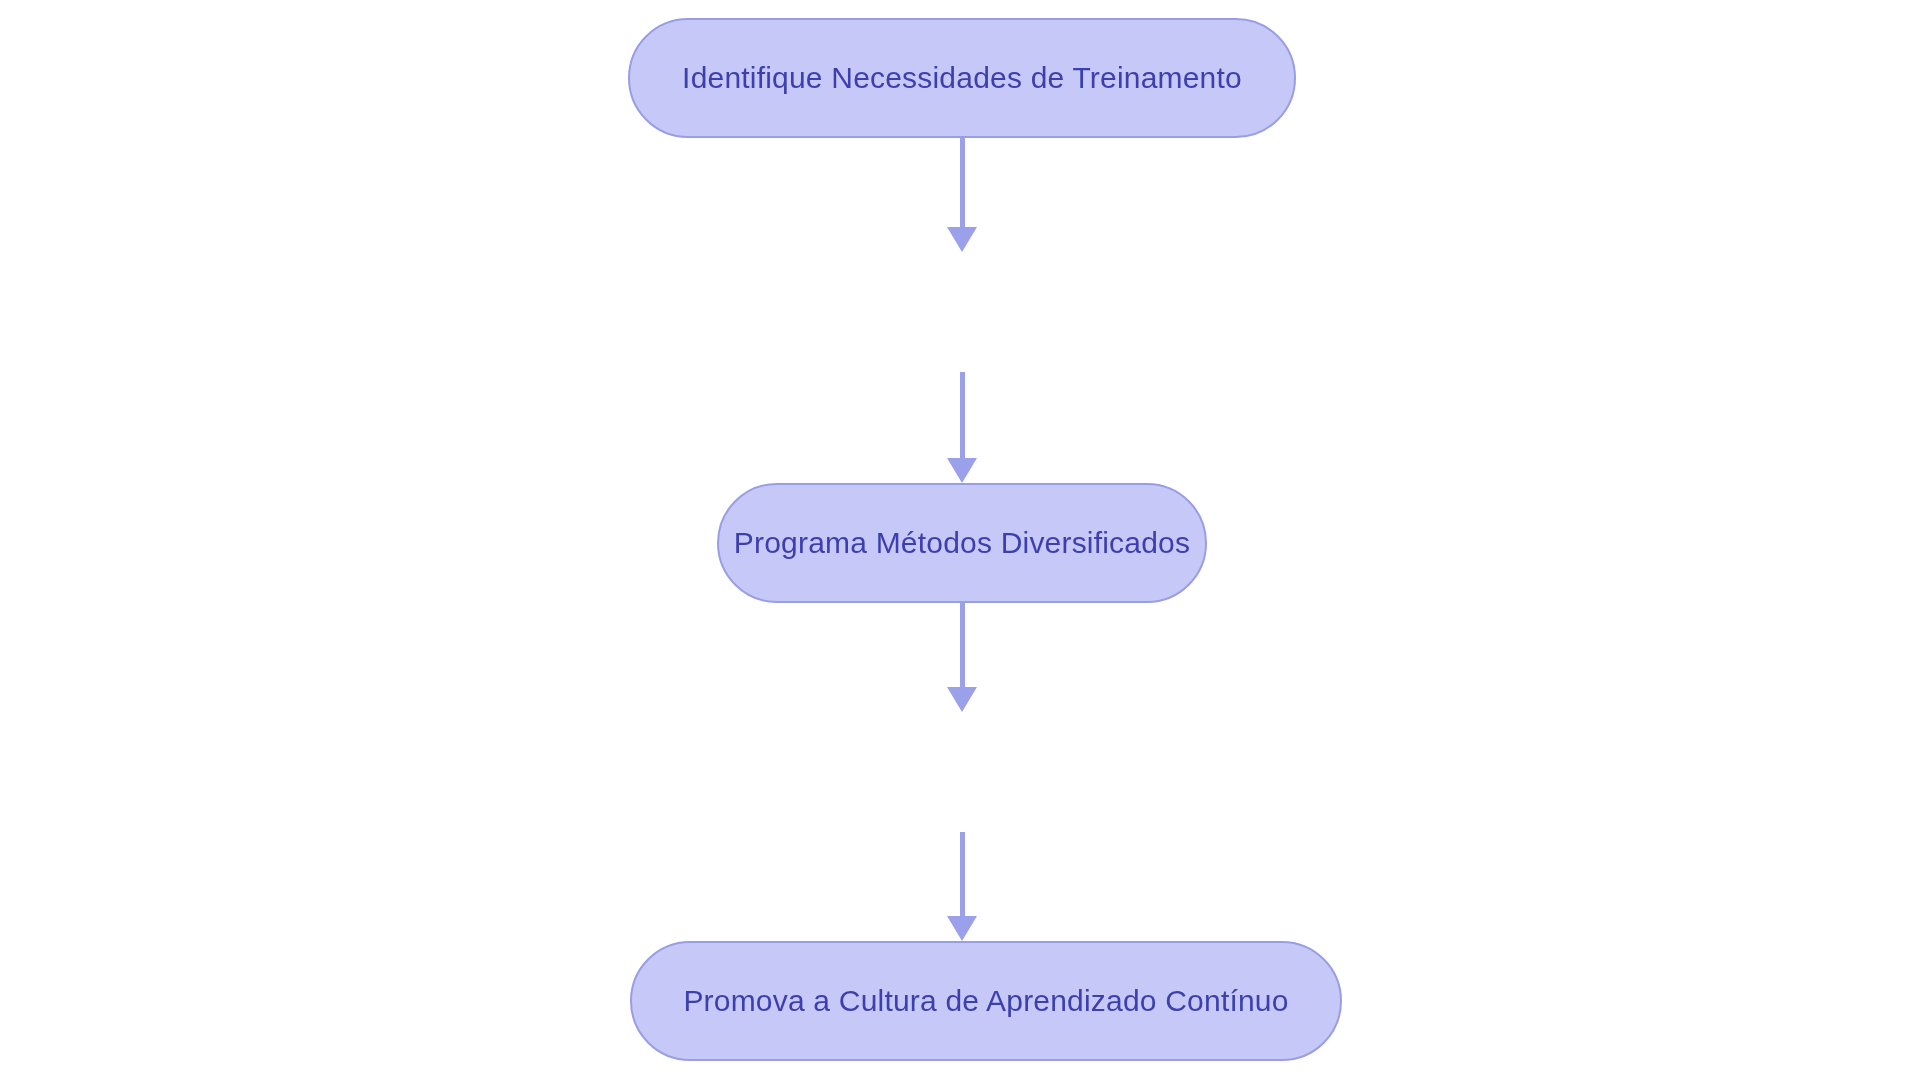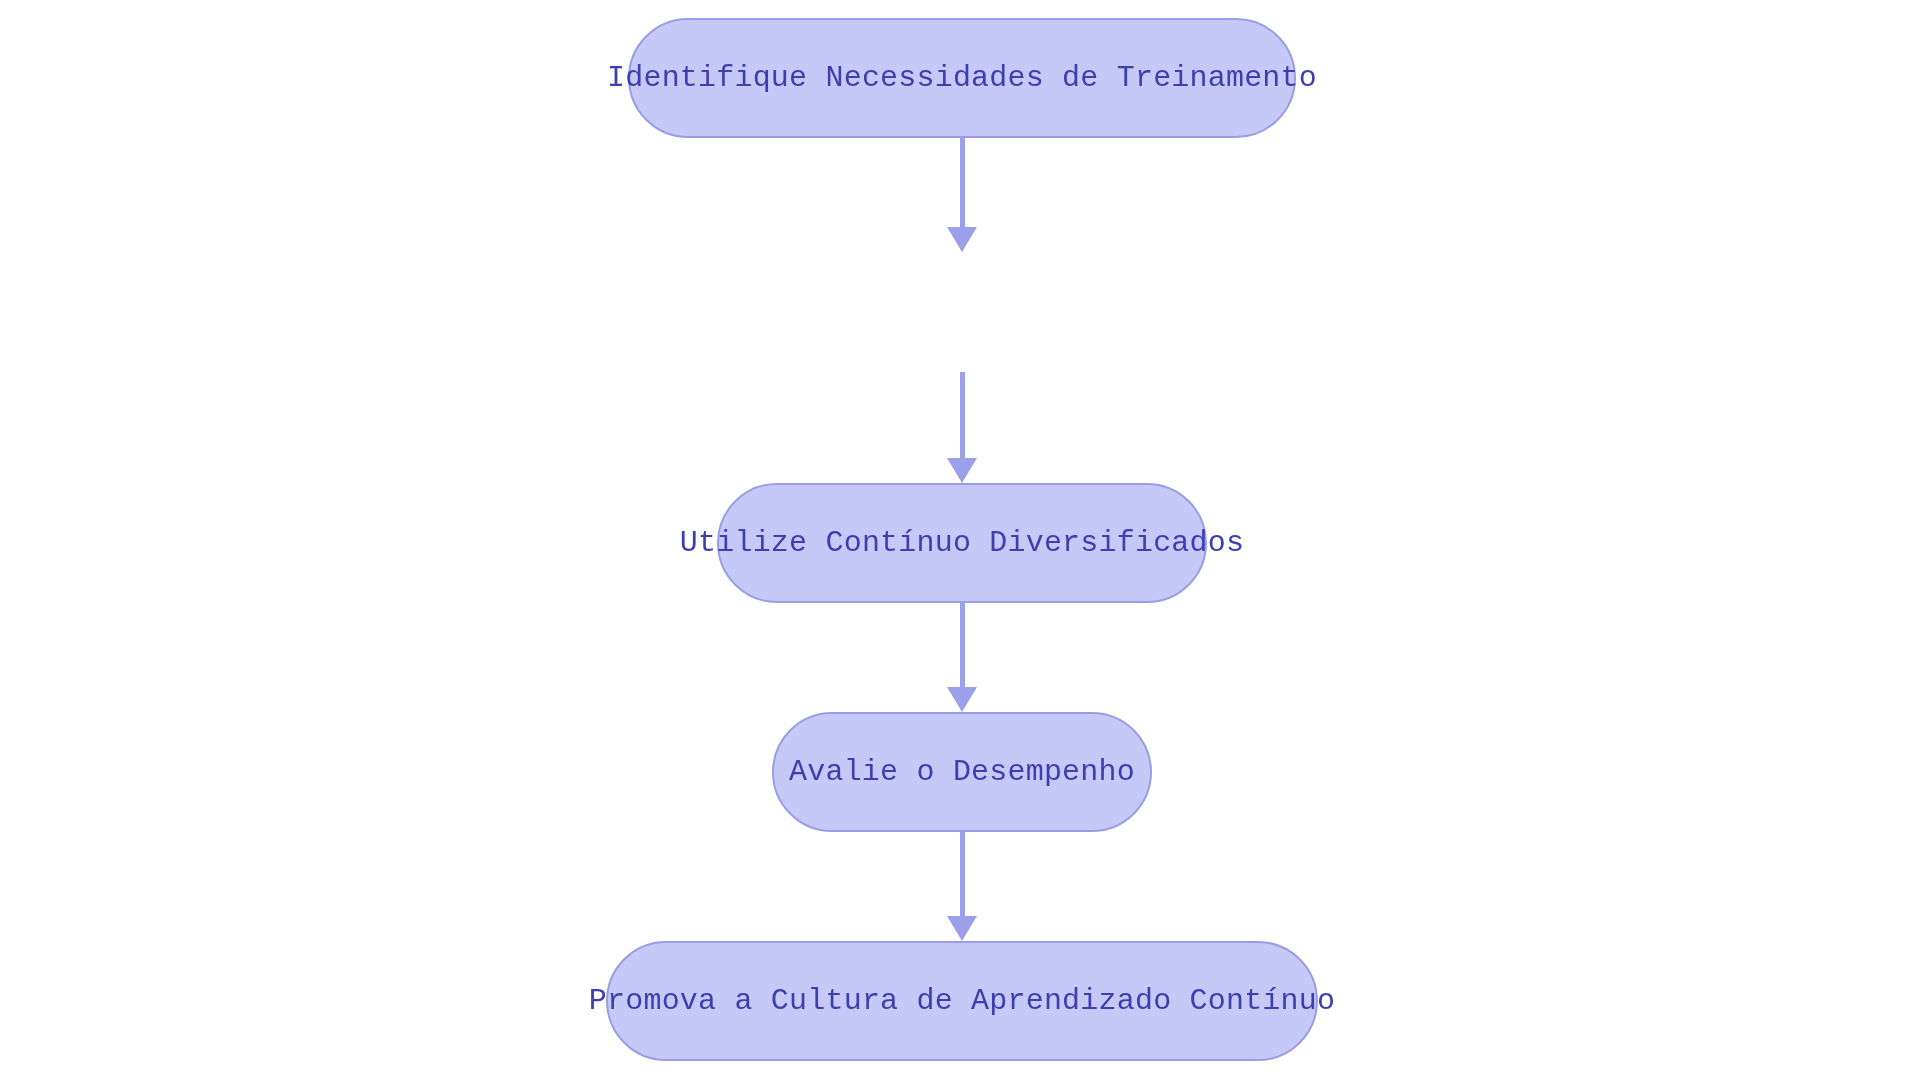--- a/index.html
+++ b/index.html
@@ -30,27 +30,26 @@
     display:flex;
     align-items:center;
     justify-content:center;
     text-align:center;
   }
   .flow-node .node-label{
     font-size:30px;
     color:var(--node-text);
     letter-spacing:0.2px;
     white-space:nowrap;
-    font-family:Liberation Mono, monospace;
   }
   .node-1{left:628px;top:18px;width:668px;}
   .node-2{left:624px;top:252px;width:676px;}
   .node-3{left:717px;top:483px;width:490px;}
   .node-4{left:772px;top:712px;width:380px;}
-  .node-5{left:606px;top:941px;width:712px;}
+  .node-5{left:630px;top:941px;width:712px;}
 
   .flow-arrow{
     position:absolute;
     left:947px;
     width:30px;
     display:flex;
     flex-direction:column;
     align-items:center;
   }
   .arrow-1{top:138px;height:114px;}
@@ -83,31 +82,28 @@
     <div class="head"></div>
   </div>
 
 
   <div class="flow-arrow arrow-2">
     <div class="shaft"></div>
     <div class="head"></div>
   </div>
 
   <div class="flow-node node-3">
-    <span class="node-label">Utilize Contínuo Diversificados</span>
+    <span class="node-label">Programa Métodos Diversificados</span>
   </div>
 
   <div class="flow-arrow arrow-3">
     <div class="shaft"></div>
     <div class="head"></div>
   </div>
 
-  <div class="flow-node node-4">
-    <span class="node-label">Avalie o Desempenho</span>
-  </div>
 
   <div class="flow-arrow arrow-4">
     <div class="shaft"></div>
     <div class="head"></div>
   </div>
 
   <div class="flow-node node-5">
     <span class="node-label">Promova a Cultura de Aprendizado Contínuo</span>
   </div>
 

